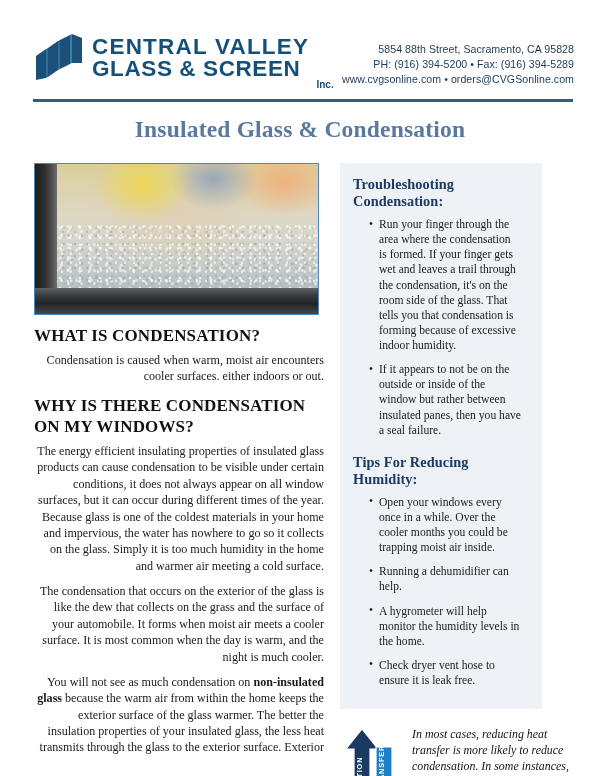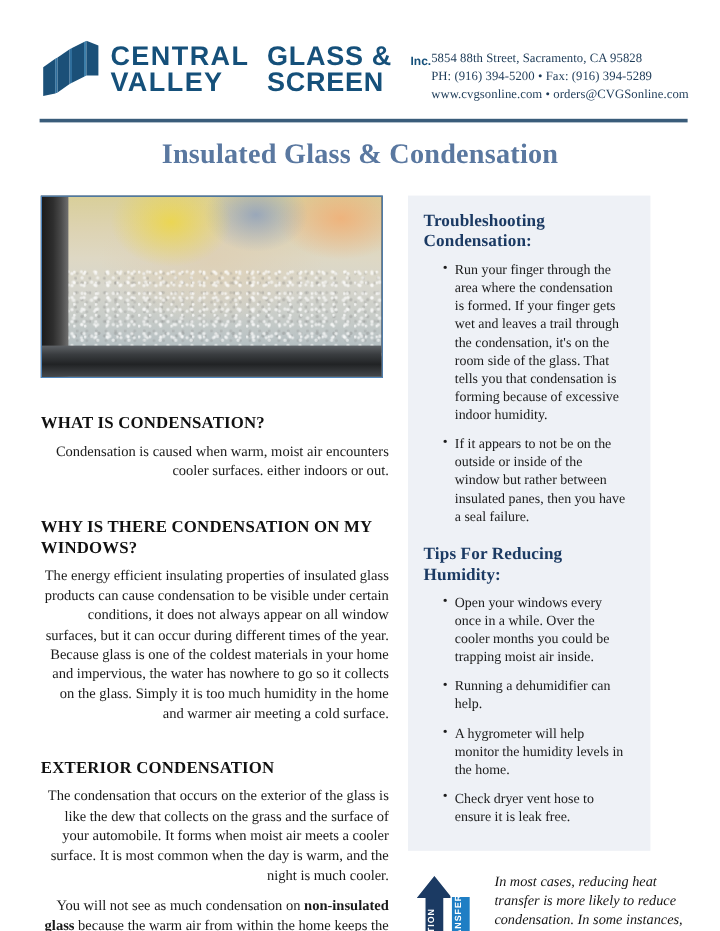--- a/index.html
+++ b/index.html
@@ -39,21 +39,21 @@
 
   .logo-mark {
     width: 50px;
     height: 48px;
     flex: 0 0 50px;
     display: block;
   }
 
   .logo-words {
     display: flex;
-    flex-direction: row;
+    flex-direction: column;
     line-height: 0.96;
     font-family: "Liberation Sans", sans-serif;
     font-weight: bold;
     color: #144a71;
     letter-spacing: 0.4px;
   }
 
   .logo-line1 {
     font-size: 22.5px;
     letter-spacing: 1.2px;
@@ -64,28 +64,28 @@
     font-size: 22.5px;
     letter-spacing: 0.6px;
     color: #15507a;
     display: flex;
     align-items: baseline;
   }
 
   .logo-inc {
     font-size: 10px;
     letter-spacing: 0;
-    margin-left: 2px;
-    position: relative;
-    top: 0px;
+    margin-left: 16px;
+    position: relative;
+    top: 12px;
   }
 
   .contact {
-    text-align: left;
-    font-family: Liberation Serif, serif;
+    text-align: right;
+    font-family: Liberation Sans, sans-serif;
     font-size: 10.6px;
     line-height: 1.42;
     color: #1c3a57;
     padding-top: 10px;
     white-space: nowrap;
   }
 
   .contact div { letter-spacing: 0.05px; }
 
   .header-rule {
@@ -186,24 +186,24 @@
     position: absolute;
     left: 0; right: 0; bottom: 17px;
     height: 3px;
     background: rgba(190,200,208,0.55);
   }
 
   
   .sec-head {
     font-family: "Liberation Serif", serif;
     font-weight: bold;
-    font-size: 14px;
+    font-size: 17px;
     letter-spacing: 0.15px;
     color: #111111;
-    margin-top: 30px;
+    margin-top: 10px;
     margin-bottom: 5px;
     line-height: 1.28;
   }
 
   .body-p {
     font-family: "Liberation Serif", serif;
     font-size: 12.1px;
     line-height: 1.355;
     color: #1a1a1a;
     margin-bottom: 9px;
@@ -330,21 +330,20 @@
         <div class="photo-sill-highlight"></div>
         <div class="photo-frame-bottom"></div>
       </div>
 
       <div class="sec-head">WHAT IS CONDENSATION?</div>
       <div class="body-p">Condensation is caused when warm, moist air encounters cooler surfaces. either indoors or out.</div>
 
       <div class="sec-head">WHY IS THERE CONDENSATION ON MY WINDOWS?</div>
       <div class="body-p">The energy efficient insulating properties of insulated glass products can cause condensation to be visible under certain conditions, it does not always appear on all window surfaces, but it can occur during different times of the year. Because glass is one of the coldest materials in your home and impervious, the water has nowhere to go so it collects on the glass. Simply it is too much humidity in the home and warmer air meeting a cold surface.</div>
 
-      <div class="sec-head">EXTERIOR CONDENSATION</div>
       <div class="body-p">The condensation that occurs on the exterior of the glass is like the dew that collects on the grass and the surface of your automobile. It forms when moist air meets a cooler surface. It is most common when the day is warm, and the night is much cooler.</div>
 
       <div class="body-p"><span>You will not see as much condensation on </span><b>non-insulated glass</b><span> because the warm air from within the home keeps the exterior surface of the glass warmer. The better the insulation properties of your insulated glass, the less heat transmits through the glass to the exterior surface. Exterior</span></div>
     </div>
 
     <div class="col-right">
 
       <div class="tips-panel">
 
         <div class="panel-head">Troubleshooting Condensation:</div>

